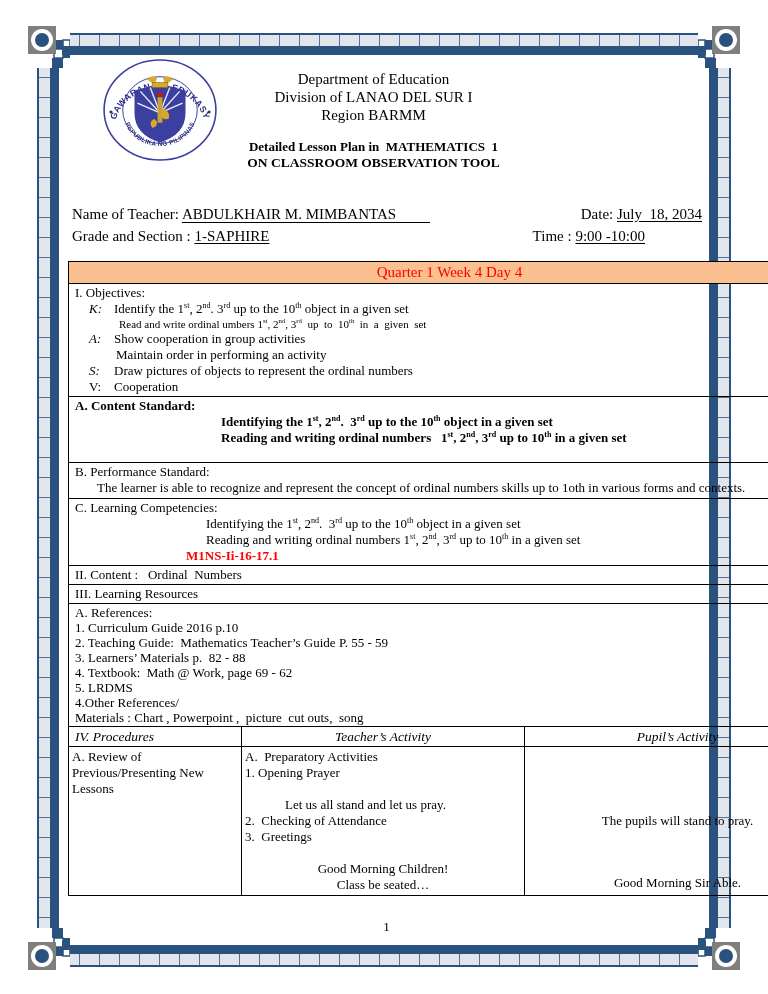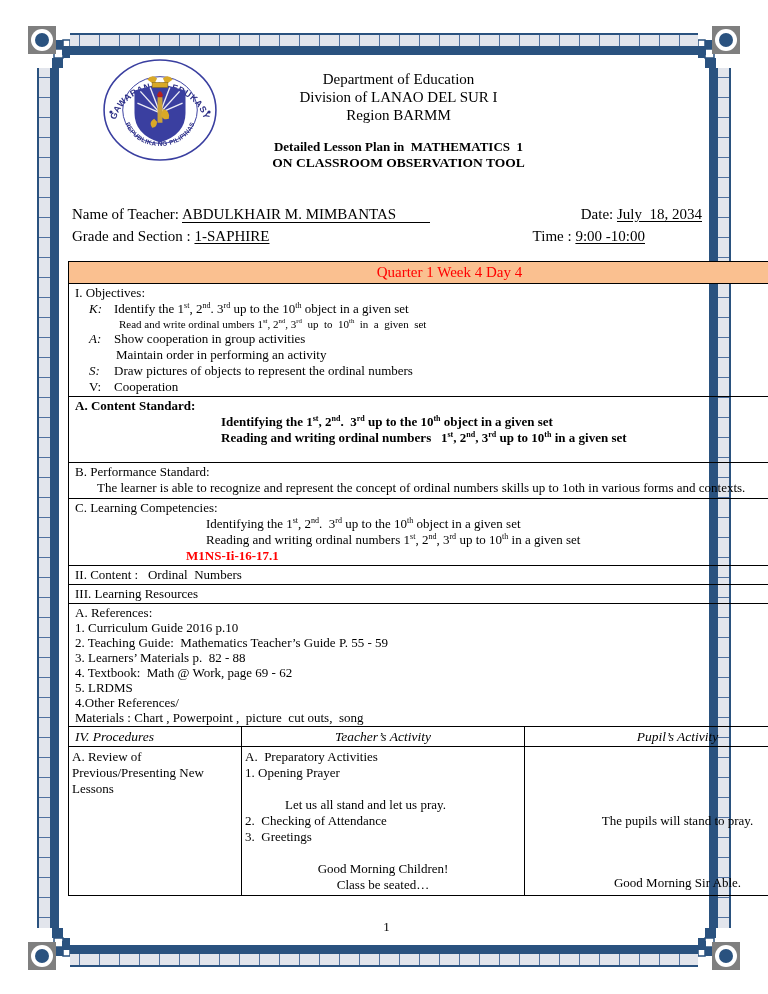--- a/index.html
+++ b/index.html
@@ -10,21 +10,21 @@
   .ladder{position:absolute;background:#e2e5ec;}
   .ladder-h{height:11px;border-top:2px solid #2a527f;border-bottom:2px solid #2a527f;
             background-image:repeating-linear-gradient(90deg,transparent 0 19px,#51719f 19px 20px);}
   .ladder-v{width:11px;border-left:2px solid #2a527f;border-right:2px solid #2a527f;
             background-image:repeating-linear-gradient(180deg,transparent 0 19px,#51719f 19px 20px);}
   .bar{position:absolute;background:#2a527f;}
   .corner{position:absolute;width:44px;height:44px;}
   .corner svg{display:block;}
 
   
-  .hdr{position:absolute;left:80px;top:70px;width:637px;text-align:center;}
+  .hdr{position:absolute;left:55px;top:70px;width:637px;text-align:center;}
   .hdr-line{font-size:15px;line-height:18px;white-space:pre-wrap;}
   .hdr-title{font-size:13px;font-weight:bold;line-height:16px;margin-top:15px;white-space:pre-wrap;}
   .hdr-title2{font-size:13.5px;font-weight:bold;line-height:16px;white-space:pre-wrap;}
   .logo{position:absolute;left:101px;top:58px;width:118px;height:104px;}
 
   
   .info{position:absolute;left:72px;top:203px;width:630px;font-size:15px;}
   .info-row{display:flex;justify-content:space-between;line-height:22px;white-space:pre-wrap;}
   .u{text-decoration:underline;text-underline-offset:2px;}
   .u-pad{padding-right:34px;border-bottom:1px solid #000;text-decoration:none;}

